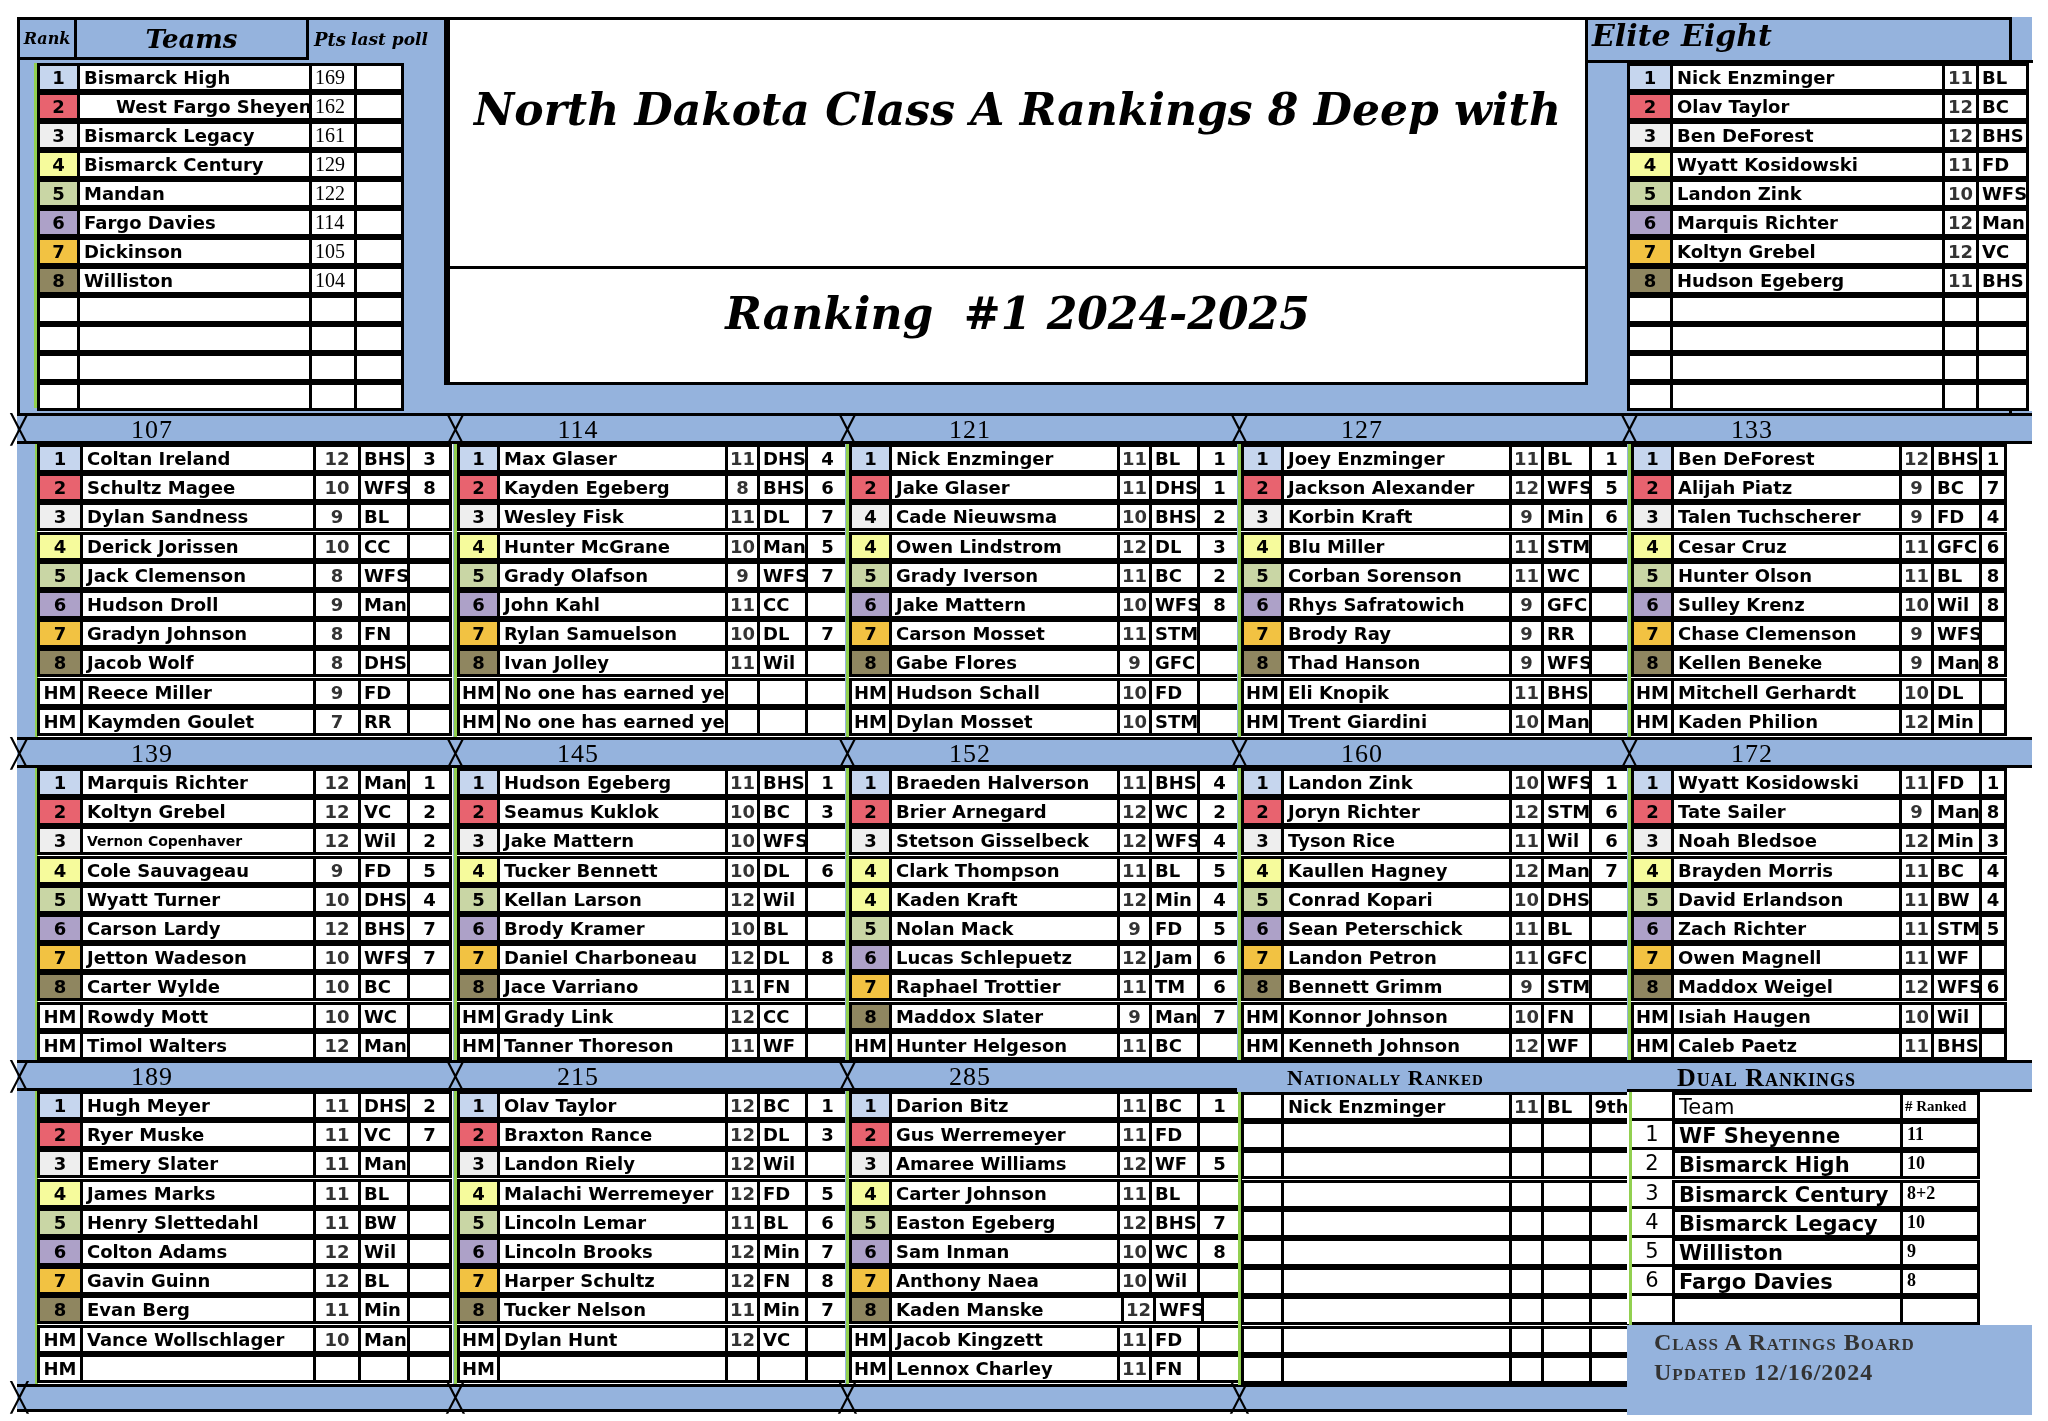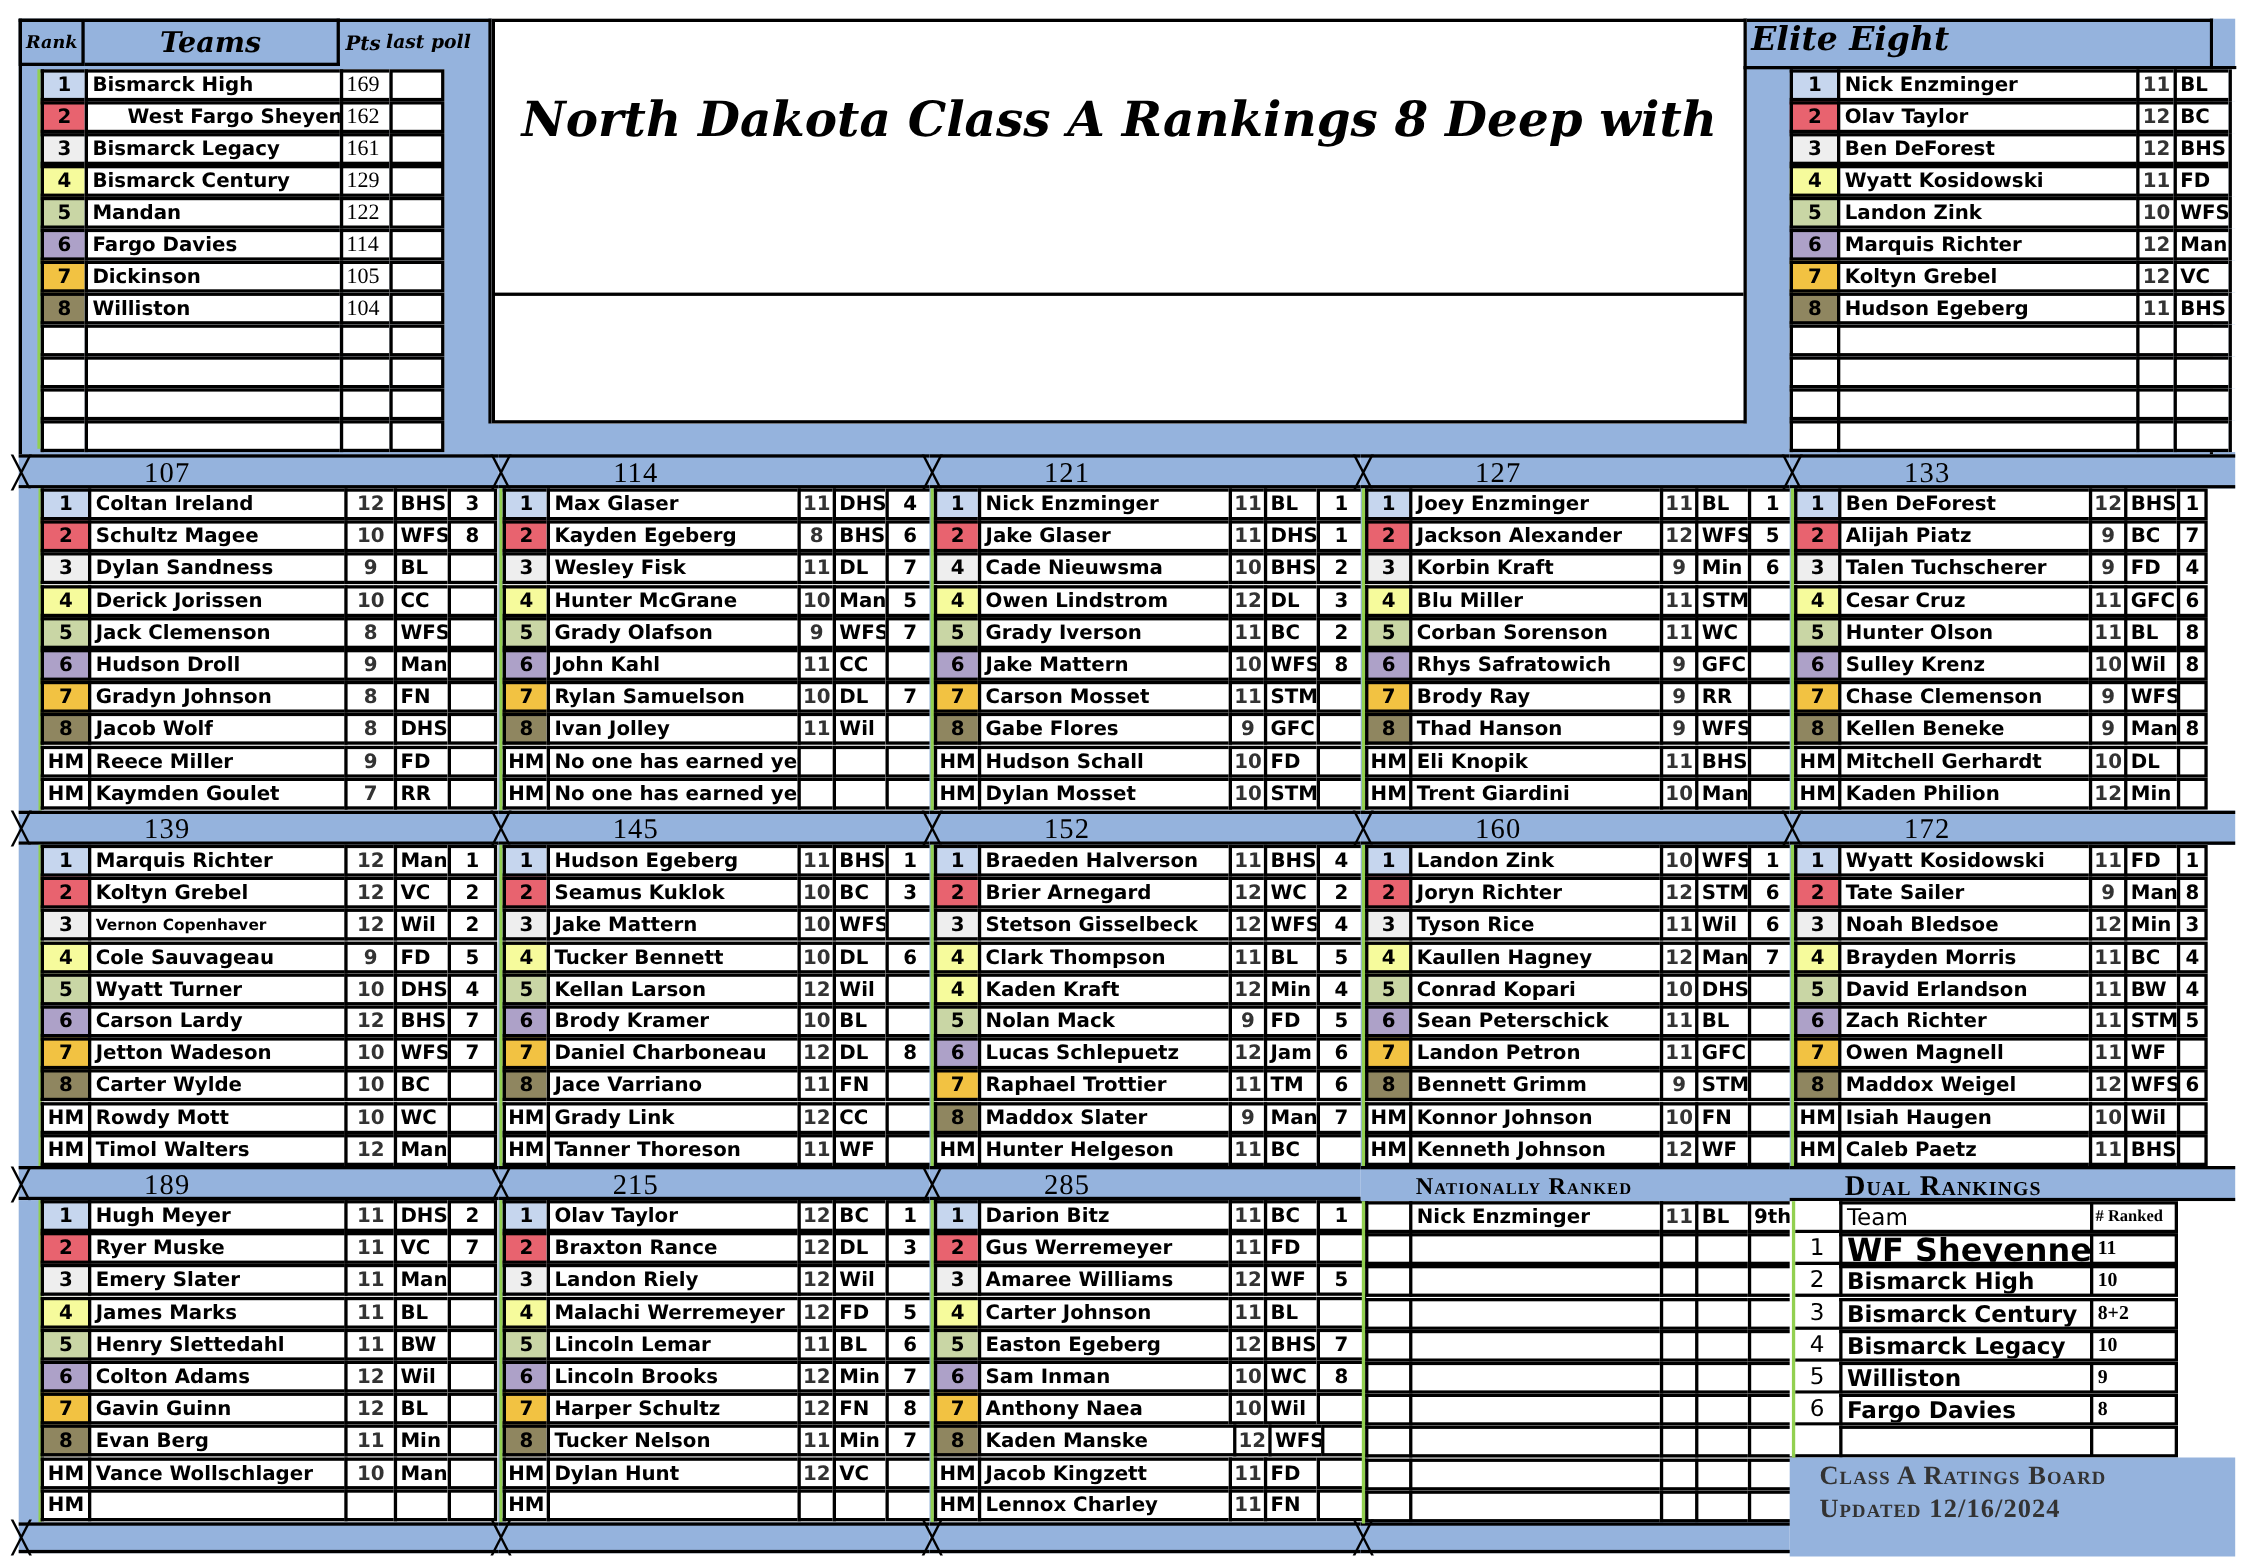--- a/index.html
+++ b/index.html
@@ -127,20 +127,21 @@
         <div class="cell c-pts" style="width:45px;"></div>
         <div class="cell c-last" style="width:50px;"></div>
       </div>
     </div>
 
   <div class="abs" style="left:447px;top:17px;width:1141px;height:368px;border:3px solid #000;background:#fff;">
     <div class="abs script" style="left:0;top:62px;width:100%;text-align:center;font-size:44px;line-height:56px;">
       <div>North Dakota Class A Rankings 8 Deep with</div>
     </div>
     <div class="abs" style="left:0;top:246px;width:100%;height:3px;background:#000;"></div>
+    <div class="abs script" style="left:0;top:268px;width:100%;text-align:center;font-size:44px;white-space:pre;">Ranking  #1 2024-2025</div>
   </div>
 
   <div class="abs script" style="left:1592px;top:18px;font-size:30px;">Elite Eight</div>
   <div class="abs" style="left:1585px;top:60px;width:448px;height:3px;background:#000;"></div>
   <div id="elite-rows">
       <div class="row" style="left:1627px;top:63px;">
         <div class="cell c-rank r1" style="width:43px;">1</div>
         <div class="cell c-name" style="width:272px;">Nick Enzminger</div>
         <div class="cell c-grade" style="width:34px;">11</div>
         <div class="cell c-school" style="width:50px;">BL</div>
@@ -1323,21 +1324,21 @@
   </div>
   <div class="abs" style="left:1627px;top:1092px;width:405px;height:232px;background:#fff;"></div>
   <div id="dual-rows">
       <div class="row" style="left:1632px;top:1092px;">
         <div class="cell c-rank" style="width:40px;border:none;border-bottom:3px solid #000;"></div>
         <div class="cell c-name" style="width:228px;font-size:21px;font-weight:normal;">Team</div>
         <div class="cell " style="width:80px;font-family:'Liberation Serif',serif;font-size:15px;padding-left:2px;"># Ranked</div>
       </div>
       <div class="row" style="left:1632px;top:1121px;">
         <div class="cell c-rank" style="width:40px;border-left:none;border-top:none;font-weight:normal;font-size:21px;">1</div>
-        <div class="cell c-name" style="width:228px;font-size:29px;">WF Sheyenne</div>
+        <div class="cell c-name" style="width:228px;font-size:21px;">WF Sheyenne</div>
         <div class="cell " style="width:80px;font-family:'Liberation Serif',serif;font-size:18px;padding-left:4px;align-items:flex-start;">11</div>
       </div>
       <div class="row" style="left:1632px;top:1150px;">
         <div class="cell c-rank" style="width:40px;border-left:none;border-top:none;font-weight:normal;font-size:21px;">2</div>
         <div class="cell c-name" style="width:228px;font-size:21px;">Bismarck High</div>
         <div class="cell " style="width:80px;font-family:'Liberation Serif',serif;font-size:18px;padding-left:4px;align-items:flex-start;">10</div>
       </div>
       <div class="row" style="left:1632px;top:1180px;">
         <div class="cell c-rank" style="width:40px;border-left:none;border-top:none;font-weight:normal;font-size:21px;">3</div>
         <div class="cell c-name" style="width:228px;font-size:21px;">Bismarck Century</div>

